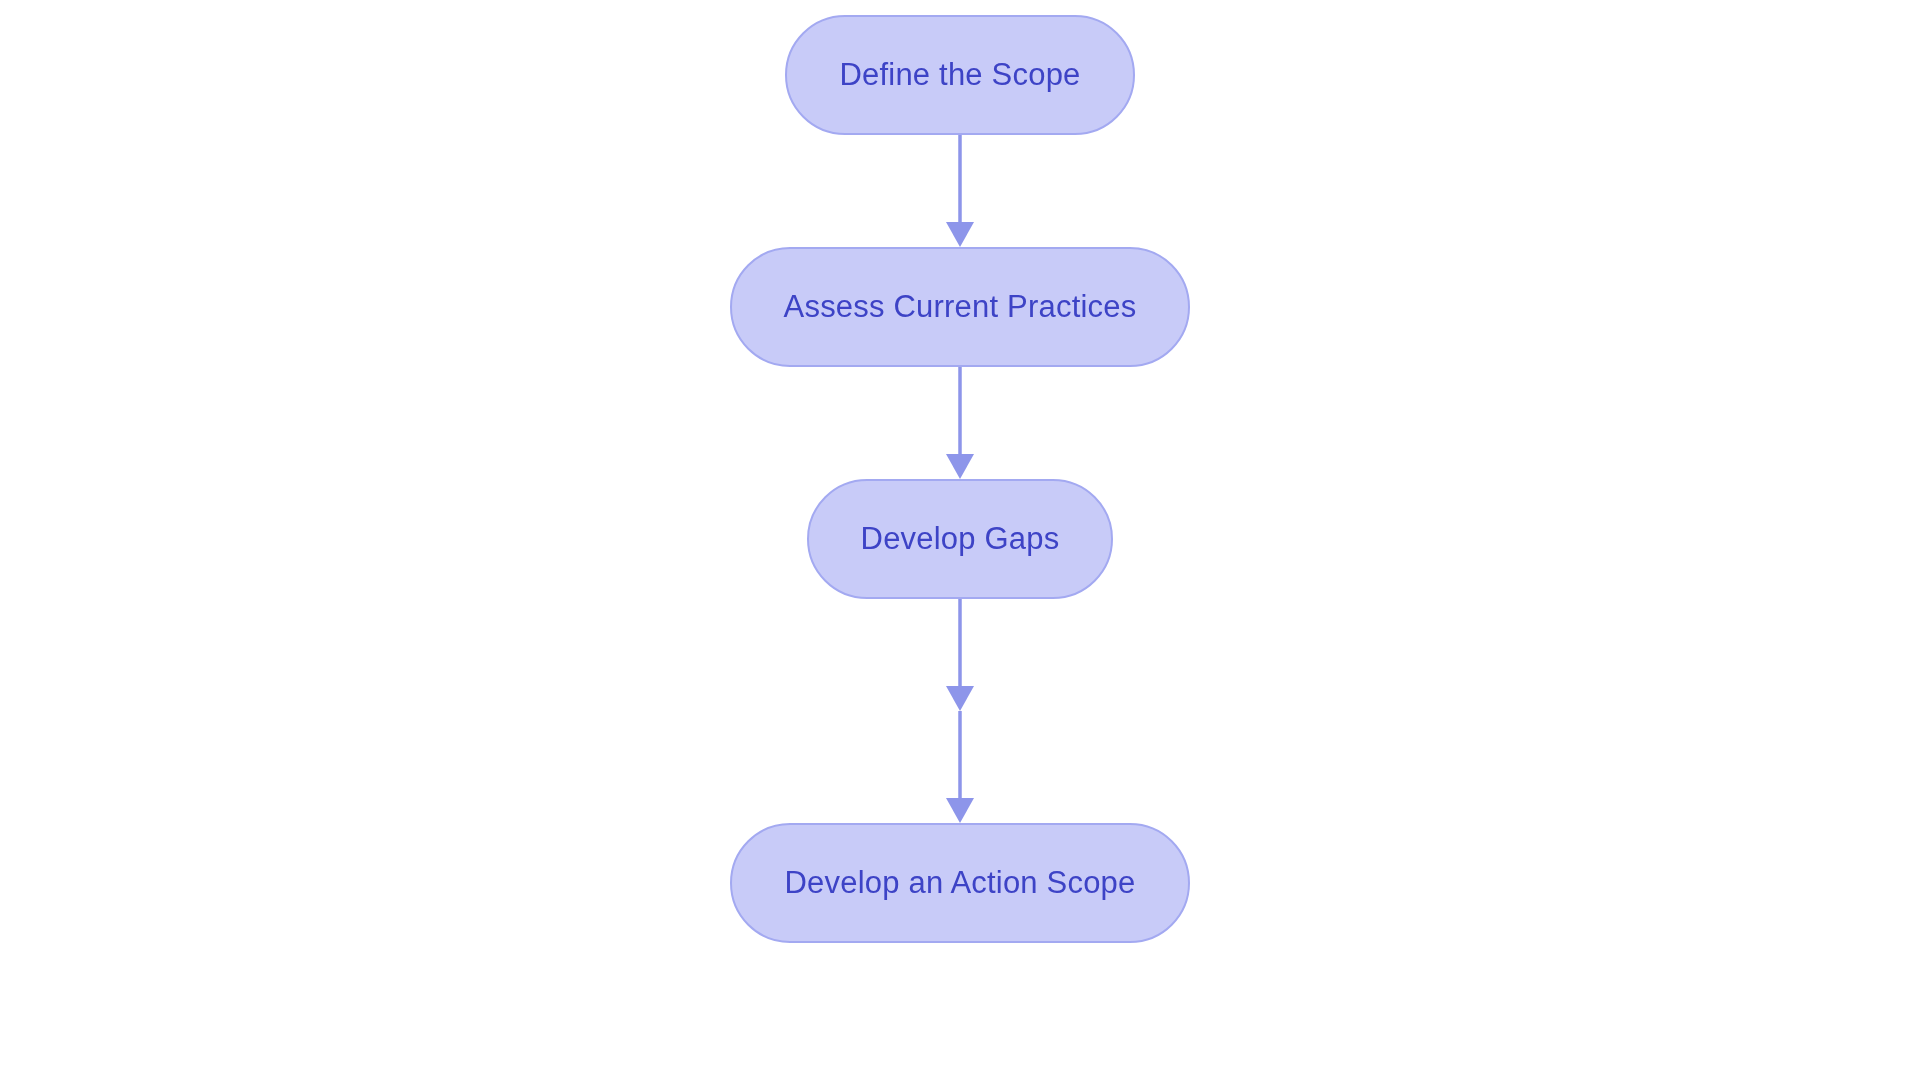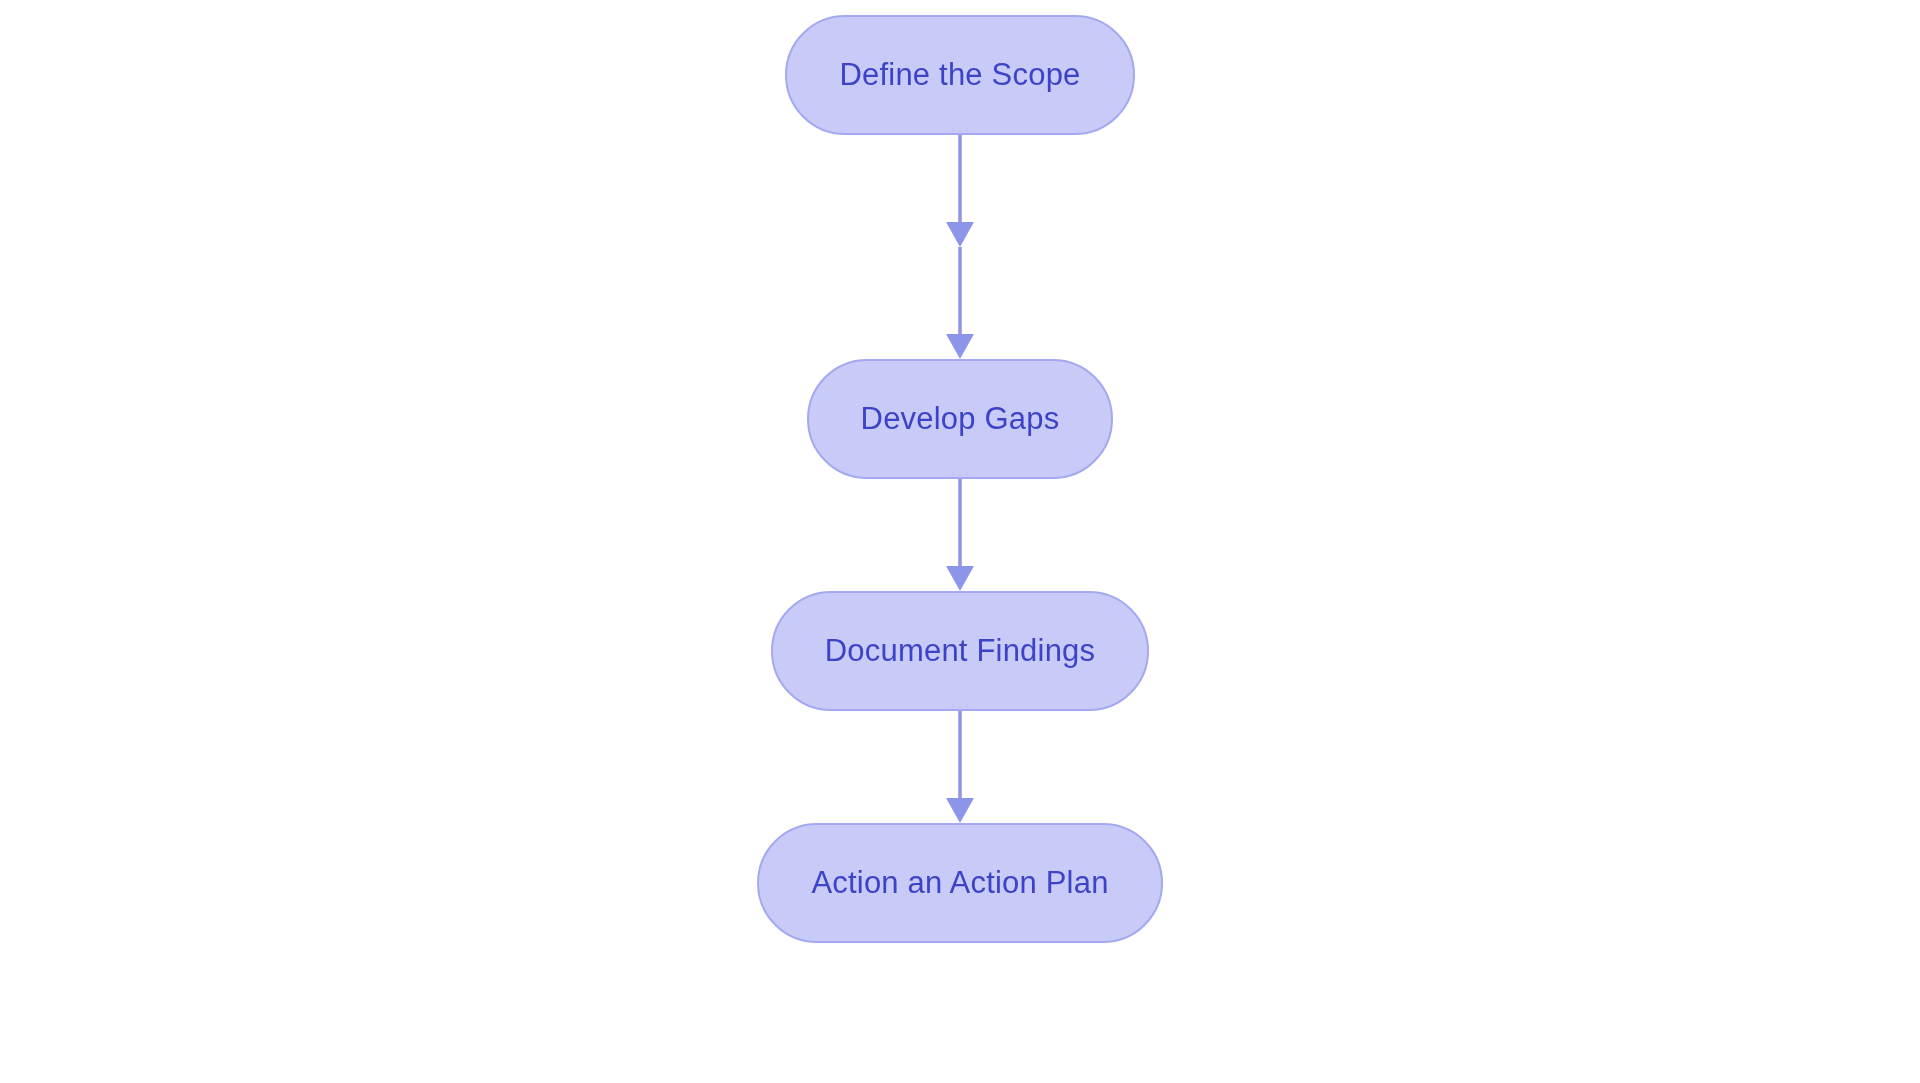--- a/index.html
+++ b/index.html
@@ -61,47 +61,47 @@
     <span>Define the Scope</span>
   </div>
 
   <div class="connector">
     <svg width="40" height="112" viewBox="0 0 40 112">
       <line x1="20" y1="0" x2="20" y2="90"></line>
       <path d="M 6 87 L 34 87 L 20 112 Z"></path>
     </svg>
   </div>
 
+  <div class="node">
+    <span>Assess Current Practices</span>
+  </div>
 
   <div class="connector">
     <svg width="40" height="112" viewBox="0 0 40 112">
       <line x1="20" y1="0" x2="20" y2="90"></line>
       <path d="M 6 87 L 34 87 L 20 112 Z"></path>
     </svg>
   </div>
 
   <div class="node">
     <span>Develop Gaps</span>
   </div>
 
   <div class="connector">
     <svg width="40" height="112" viewBox="0 0 40 112">
       <line x1="20" y1="0" x2="20" y2="90"></line>
       <path d="M 6 87 L 34 87 L 20 112 Z"></path>
     </svg>
   </div>
 
-  <div class="node">
-    <span>Document Findings</span>
-  </div>
 
   <div class="connector">
     <svg width="40" height="112" viewBox="0 0 40 112">
       <line x1="20" y1="0" x2="20" y2="90"></line>
       <path d="M 6 87 L 34 87 L 20 112 Z"></path>
     </svg>
   </div>
 
   <div class="node">
-    <span>Action an Action Plan</span>
+    <span>Develop an Action Scope</span>
   </div>
 
 </div>
 
 </body></html>

